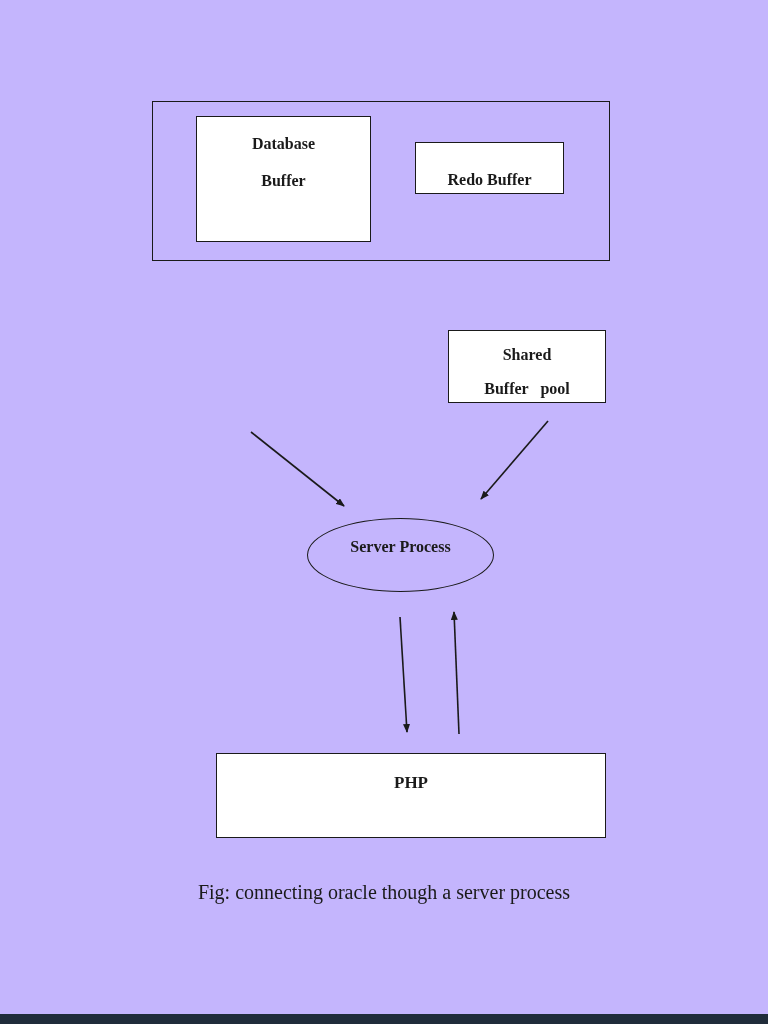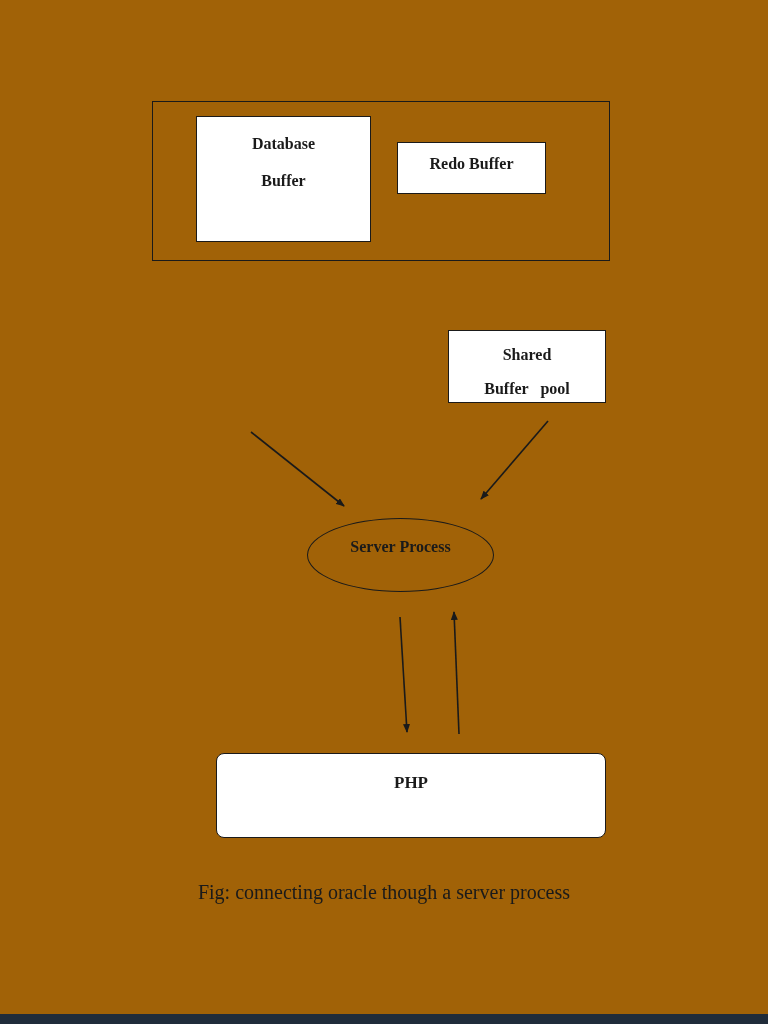--- a/index.html
+++ b/index.html
@@ -3,21 +3,21 @@
 <meta charset="utf-8">
 <style>
   html,body{margin:0;padding:0;}
   body{
     font-family:"Liberation Serif","DejaVu Serif",serif;
     background:#e9e9e9;
   }
   .page{
     position:relative;
     width:768px;height:1024px;
-    background:#a16207;
+    background:#c4b5fd;
     overflow:hidden;
     color:#1a1a1a;
   }
   .box{
     position:absolute;
     border:1.5px solid #1a1a1a;
     box-sizing:border-box;
     background:#ffffff;
   }
   .label{
@@ -25,36 +25,36 @@
     color:#1a1a1a;
     text-align:center;
     white-space:pre;
   }
   
   .outer-box{left:152px;top:101px;width:458px;height:160px;background:transparent;}
   
   .db-box{left:196px;top:116px;width:175px;height:126px;padding-top:8px;}
   .db-box .label{font-size:16px;line-height:37px;}
   
-  .redo-box{left:397px;top:142px;width:149px;height:52px;display:flex;align-items:center;justify-content:center;}
+  .redo-box{left:415px;top:142px;width:149px;height:52px;display:flex;align-items:flex-end;justify-content:center;}
   .redo-box .label{font-size:16px;position:relative;top:-4px;}
   
   .shared-box{left:448px;top:298px;width:158px;height:73px;padding-top:7px;margin-top:32px;}
   .shared-box .label{font-size:16px;line-height:34px;}
   
   .ellipse{
     position:absolute;left:307px;top:518px;width:187px;height:74px;
     border:1.5px solid #1a1a1a;border-radius:50%;
     box-sizing:border-box;
     display:flex;align-items:center;justify-content:center;
     padding-bottom:16px;
   }
   .ellipse .label{font-size:16px;}
   
-  .php-box{left:216px;top:753px;width:390px;height:85px;padding-top:10px;border-radius:8px;}
+  .php-box{left:216px;top:753px;width:390px;height:85px;padding-top:10px;}
   .php-box .label{font-size:17px;line-height:38px;}
   
   .caption{
     position:absolute;left:0;top:881px;width:768px;
     text-align:center;font-size:20px;color:#1a1a1a;
   }
   
   .arrows{
     position:absolute;left:0;top:0;width:768px;height:1024px;
     pointer-events:none;

